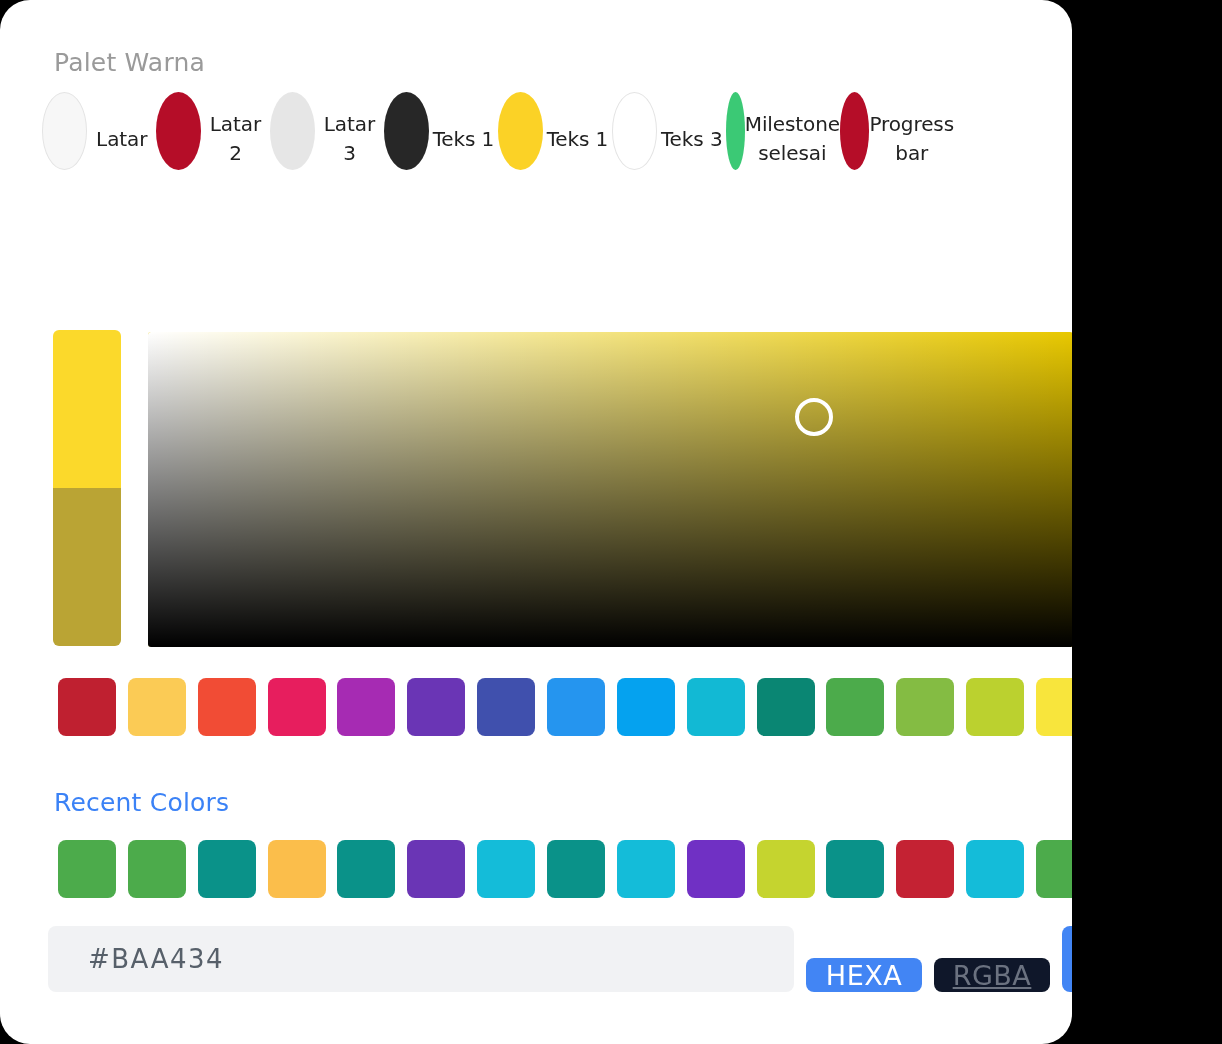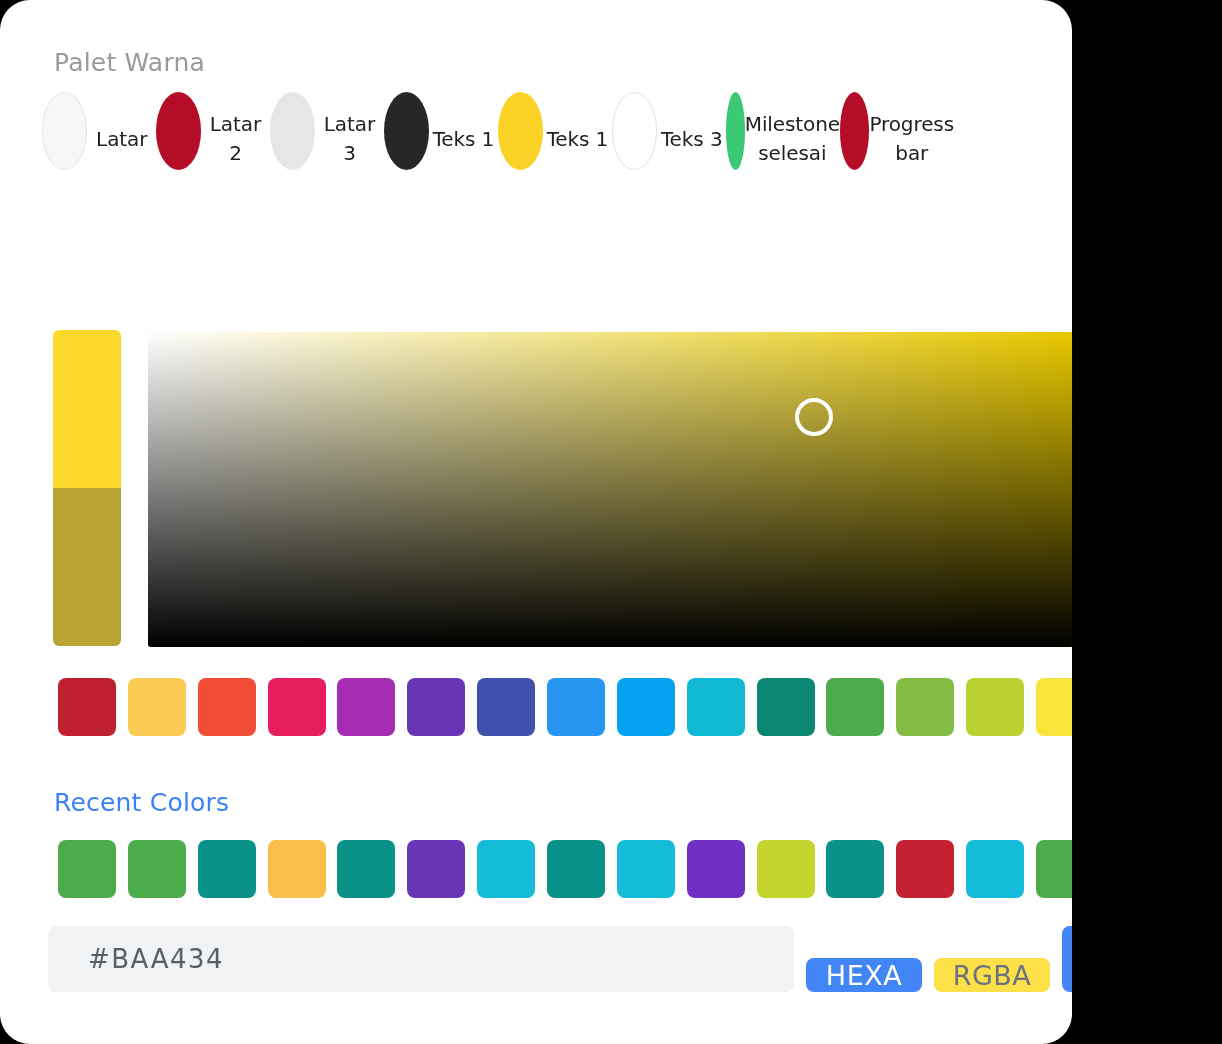--- a/index.html
+++ b/index.html
@@ -237,21 +237,21 @@
     width: 116px;
     border: none;
     border-radius: 8px;
     font-family: "DejaVu Sans", "Liberation Sans", sans-serif;
     font-size: 27px;
     letter-spacing: 0.5px;
     cursor: pointer;
     margin-top: 32px;
   }
   .fmt-btn.active { background: #4285f4; color: #ffffff; }
-  .fmt-btn.inactive { background: #fde047; color: #6b7280; }
+  .fmt-btn.inactive { background: #0f172a; color: #6b7280; text-decoration: underline; }
   .save-btn {
     width: 110px;
     border: none;
     border-radius: 8px;
     background: #4285f4;
     color: #ffffff;
     font-family: "DejaVu Sans", "Liberation Sans", sans-serif;
     font-size: 28px;
     cursor: pointer;
   }

